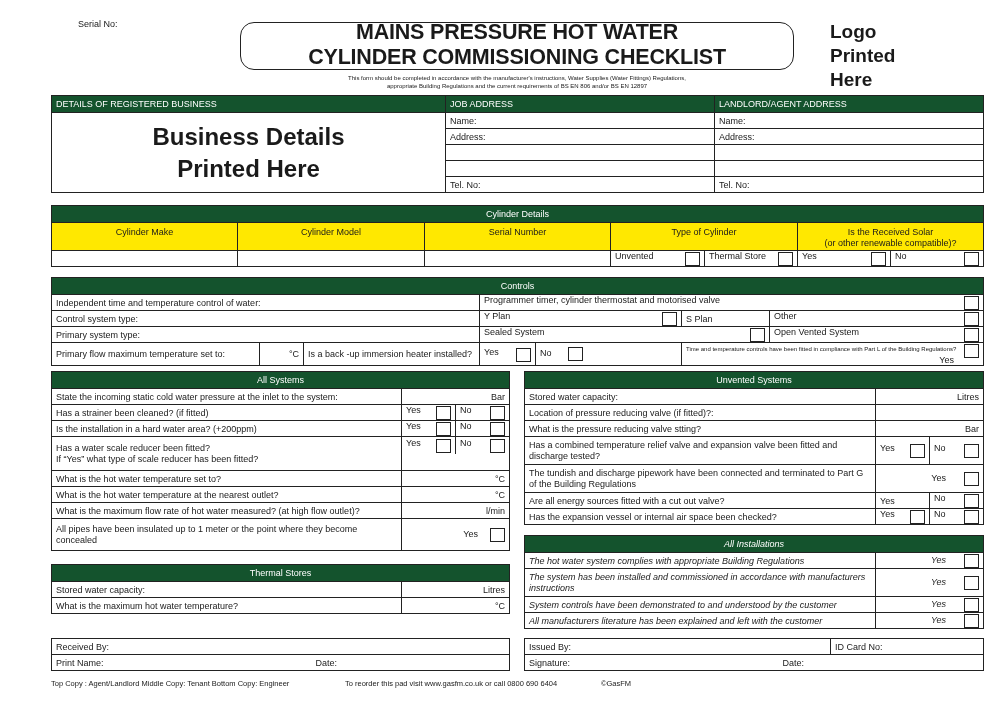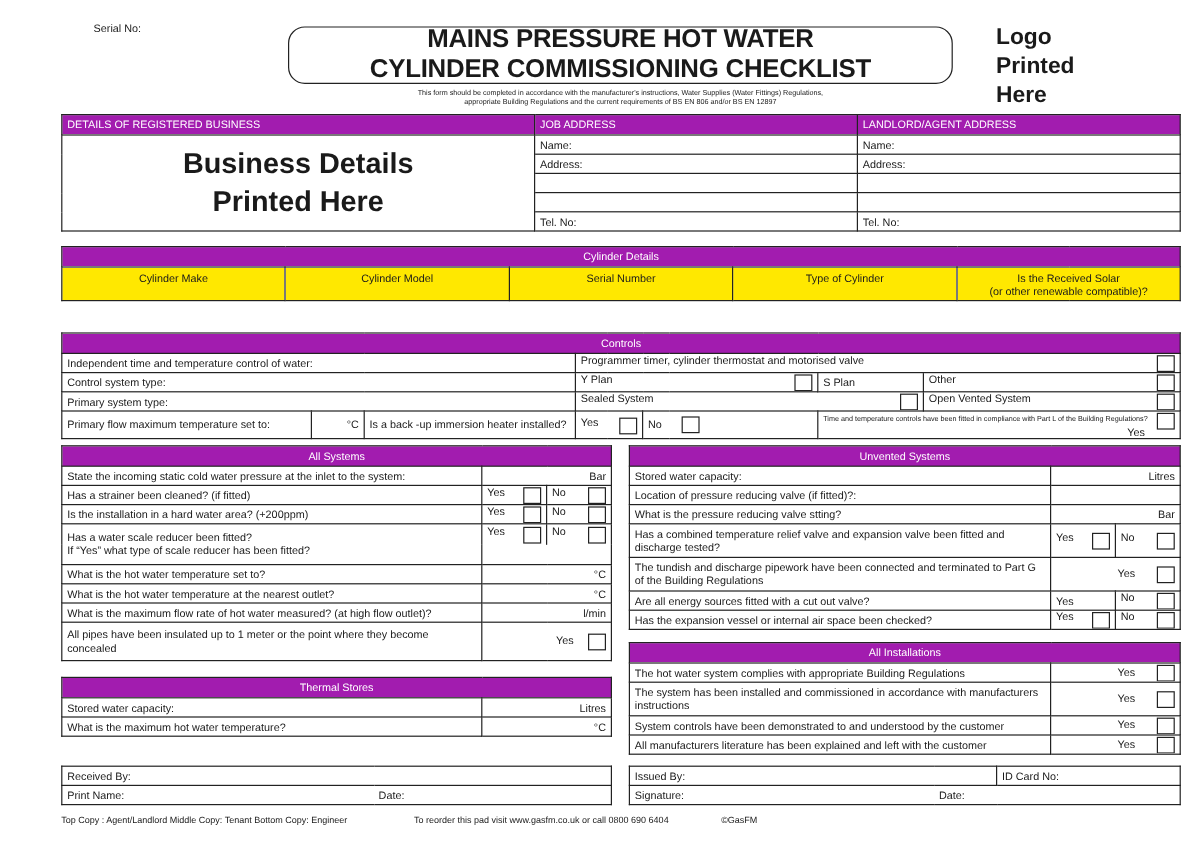--- a/index.html
+++ b/index.html
@@ -7,21 +7,21 @@
 body{position:relative;font-family:"Liberation Sans",sans-serif;color:#1a1a1a;font-size:9px}
 .abs{position:absolute}
 .serial{left:78px;top:19px;font-size:9px}
 .title-box{left:240px;top:22px;width:554px;height:48px;border:1.5px solid #222;border-radius:14px}
 .title{left:240px;top:20px;width:554px;text-align:center;font-weight:bold;font-size:21.5px;line-height:25px;letter-spacing:-0.2px}
 .title .l2{display:block;margin-top:0}
 .subtitle{left:240px;top:74px;width:554px;text-align:center;font-size:6px;line-height:8px}
 .logo{left:830px;top:20px;width:120px;text-align:left;font-weight:bold;font-size:19px;line-height:24px}
 table{border-collapse:collapse;position:absolute;table-layout:fixed}
 td{border:1px solid #222;padding:0 4px;font-size:9px;height:16px;vertical-align:middle;white-space:nowrap;overflow:hidden}
-.hdr td,td.hdr{background:#a21caf;color:#fff;font-size:9px;height:17px}
+.hdr td,td.hdr{background:#14532d;color:#fff;font-size:9px;height:17px}
 .c{text-align:center}
 .r{text-align:right}
 .yel td{background:#ffe800;height:28px;text-align:center;vertical-align:top;padding-top:4px;line-height:11px;white-space:normal}
 .cb{display:inline-block;width:15px;height:14px;border:1px solid #222;background:#fff;vertical-align:middle}
 .cbr{float:right;margin-top:1px}
 .biz{font-weight:bold;font-size:24px;text-align:center;line-height:32px;white-space:normal}
 .small{font-size:6px}
 .wrap{white-space:normal;line-height:11px}
 .footer{font-size:7.5px}
 </style>
@@ -100,20 +100,29 @@
   <tr class="yel">
     <td>Cylinder Make</td>
     <td>Cylinder Model</td>
     <td>Serial Number</td>
     <td colspan="2">Type of Cylinder</td>
     <td colspan="2">
           <div>Is the Received Solar</div>
           <div>(or other renewable compatible)?</div>
         </td>
   </tr>
+  <tr>
+    <td></td>
+    <td></td>
+    <td></td>
+    <td><span>Unvented</span><span class="cb cbr"></span></td>
+    <td><span>Thermal Store</span><span class="cb cbr"></span></td>
+    <td><span>Yes</span><span class="cb cbr"></span></td>
+    <td><span>No</span><span class="cb cbr"></span></td>
+  </tr>
 </tbody>
   </table>
 
 <table style="left:51px;top:277px;width:932px;">
   <colgroup>
     <col style="width:208px">
       <col style="width:44px">
       <col style="width:176px">
       <col style="width:26px">
       <col style="width:30px">
@@ -263,21 +272,21 @@
     <td><span>No</span><span class="cb cbr"></span></td>
   </tr>
   <tr>
     <td>Has the expansion vessel or internal air space been checked?</td>
     <td><span>Yes</span><span class="cb cbr"></span></td>
     <td><span>No</span><span class="cb cbr"></span></td>
   </tr>
 </tbody>
   </table>
 
-<table style="left:524px;top:535px;width:459px;">
+<table style="left:524px;top:535px;width:459px;font-style:italic;">
   <colgroup>
       <col style="width:351px">
       <col style="width:108px">
     </colgroup>
   <tbody>
       <tr class="hdr">
         <td colspan="2" class="c">All Installations</td>
       </tr>
   <tr>
         <td>The hot water system complies with appropriate Building Regulations</td>

